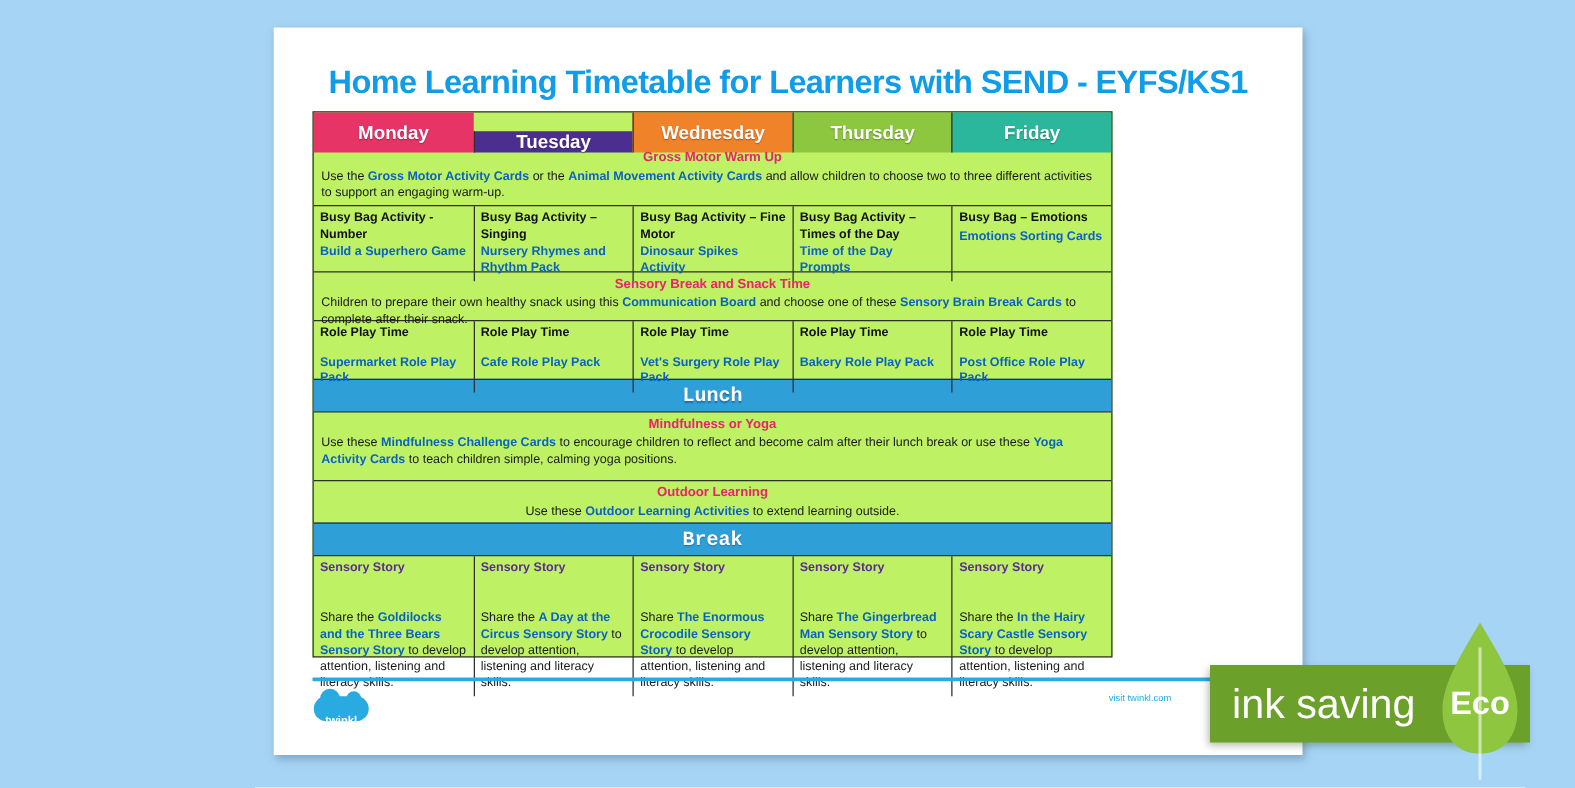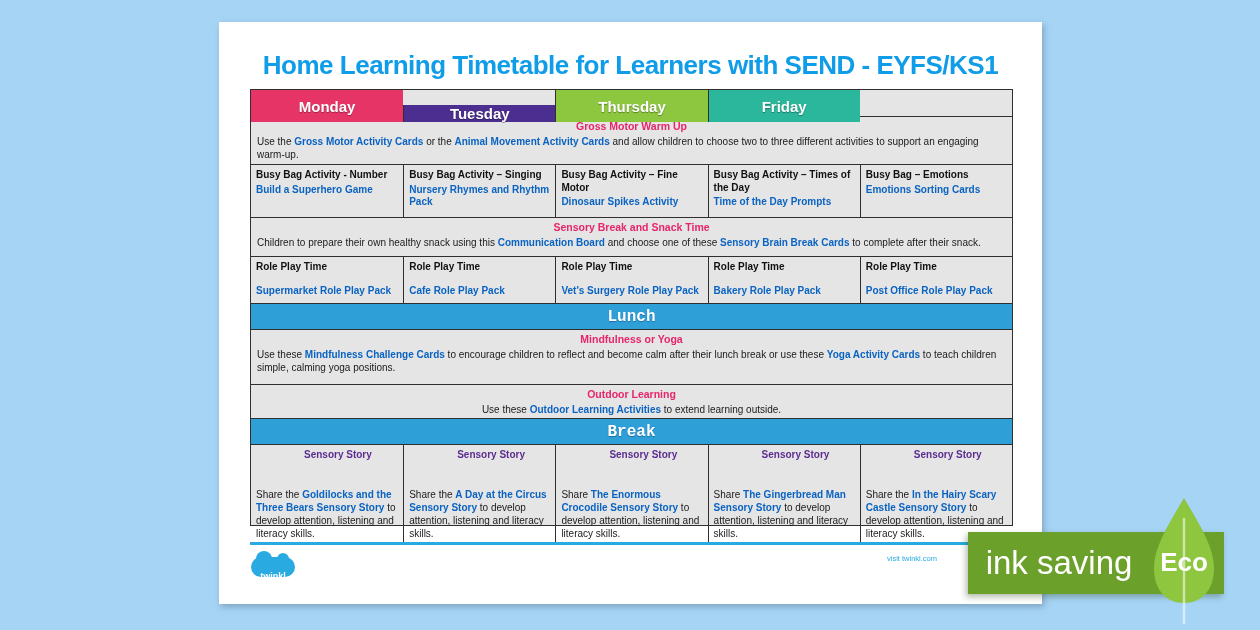--- a/index.html
+++ b/index.html
@@ -6,22 +6,22 @@
   body{font-family:"Liberation Sans","DejaVu Sans",sans-serif;}
   .canvas{position:relative;width:1260px;height:630px;background:var(--background,#a6d4f4);overflow:hidden;}
 
   
   .page{position:absolute;left:219px;top:22px;width:823px;height:582px;background:#ffffff;
         box-shadow:2px 3px 6px rgba(90,120,150,.5);}
   .doc-title{position:absolute;left:0;top:28px;width:100%;text-align:center;
              font-size:26px;font-weight:bold;letter-spacing:-.5px;color:var(--title,#0f9ce8);}
 
   
-  .tbl{position:absolute;left:31px;top:67px;width:763px;border:1px solid var(--table_border,#2f2f2f);
-       box-sizing:border-box;background:#e5e5e5;}
+  .tbl{position:absolute;left:31px;top:67px;width:640px;border:1px solid var(--table_border,#2f2f2f);
+       box-sizing:border-box;background:#bef264;}
   .row{box-sizing:border-box;border-top:1px solid var(--table_border,#2f2f2f);}
   .row:first-child{border-top:none;}
   .cells{display:grid;grid-template-columns:repeat(5,1fr);}
   .cells>div{box-sizing:border-box;border-left:1px solid var(--table_border,#2f2f2f);}
   .cells>div:first-child{border-left:none;}
 
   .day-row{height:26px;}
   .day-cell{display:flex;align-items:center;justify-content:center;color:#fff;font-weight:bold;
             font-size:15px;text-shadow:0 1px 1px rgba(0,0,0,.35);}
 
@@ -37,21 +37,21 @@
   .snack{height:39px;}
   .role{height:47px;}
   .mind{height:55px;}
   .outdoor{height:34px;}
   .story{height:81px;}
 
   .cell{padding:4px 5px;font-size:10px;line-height:12.5px;}
   .cell-head{font-weight:bold;color:#111;}
   .cell-link{font-weight:bold;color:var(--link,#0a63c2);margin-top:2px;}
   .role .cell-link{margin-top:11px;}
-  .story .cell-head{color:var(--story_heading,#5b2d90);margin-left:48px;}
+  .story .cell-head{color:var(--story_heading,#5b2d90);}
   .cell-para{margin-top:26px;line-height:13px;color:#1a1a1a;}
 
   .banner{height:26px;background:var(--banner,#2f9fd8);display:flex;align-items:center;justify-content:center;
           color:#fff;font-weight:bold;font-size:16px;text-shadow:0 1px 1px rgba(15,80,130,.6);font-family:Liberation Mono, monospace;}
 
   
   .footer-rule{position:absolute;left:31px;top:520px;width:763px;height:3px;background:var(--rule_blue,#29abe2);}
   .logo{position:absolute;left:32px;top:529px;width:44px;height:26px;}
   .logo-body{position:absolute;left:0;top:6px;width:44px;height:20px;background:var(--logo_blue,#29abe2);border-radius:10px;}
   .logo-body:before{content:"";position:absolute;left:5px;top:-6px;width:16px;height:16px;border-radius:50%;background:var(--logo_blue,#29abe2);}
@@ -74,20 +74,21 @@
 
   <div class="page">
 
     <div class="doc-title">Home Learning Timetable for Learners with SEND - EYFS/KS1</div>
 
     <div class="tbl">
 
       <div class="row cells day-row">
         <div class="day-cell" style="background-color: rgb(231, 52, 103);">Monday</div>
         <div class="day-cell" style="background-color: rgb(76, 46, 145); margin-top: 15px;">Tuesday</div>
+        <div class="day-cell" style="background-color: rgb(240, 130, 42);">Wednesday</div>
         <div class="day-cell" style="background-color: rgb(141, 198, 63);">Thursday</div>
         <div class="day-cell" style="background-color: rgb(42, 183, 155);">Friday</div>
       </div>
 
       <div class="row section gross">
         <div class="sec-head">Gross Motor Warm Up</div>
         <div class="sec-body"><span>Use the </span><span class="lnk">Gross Motor Activity Cards</span><span> or the </span><span class="lnk">Animal Movement Activity Cards</span><span> and allow children to choose two to three different activities to support an engaging warm-up.</span></div>
       </div>
 
       <div class="row cells busy">

